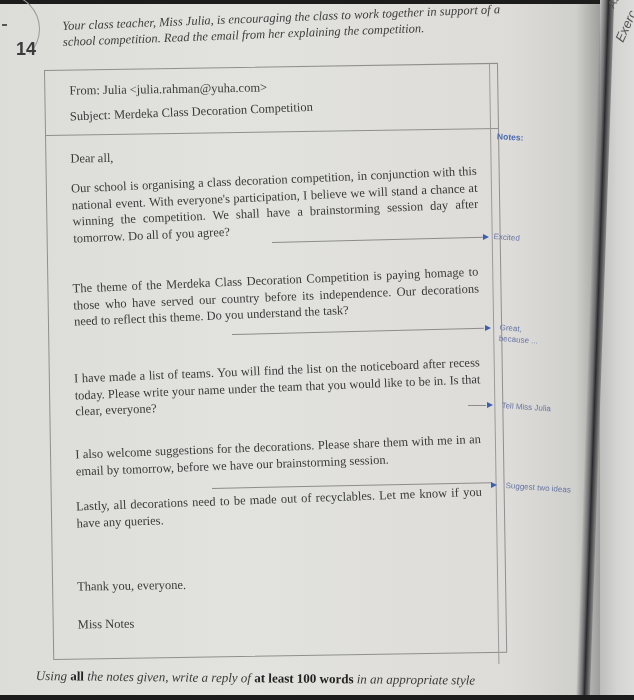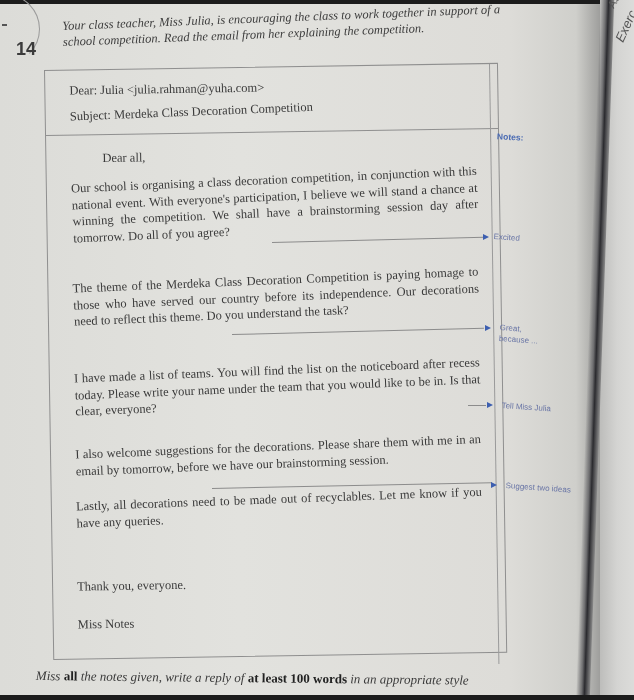--- a/index.html
+++ b/index.html
@@ -110,30 +110,30 @@
   <div class="dash-mark"></div>
   <div class="question-number">14</div>
 
   <div class="intro">
     <span class="line">Your class teacher, Miss Julia, is encouraging the class to work together in support of a</span>
     <span class="line">school competition. Read the email from her explaining the competition.</span>
   </div>
 
   <div class="email-box">
     <div class="email-text" style="top:12px;">
-      <span>Dear:</span>
+      <span>From:</span>
       <span>Julia &lt;julia.rahman@yuha.com&gt;</span>
     </div>
     <div class="email-text" style="top:38px; transform: rotate(-1.4deg); transform-origin:left top;">
       <span>Subject:</span>
       <span>Merdeka Class Decoration Competition</span>
     </div>
     <div class="email-header-sep"></div>
 
-    <div class="email-text" style="top:80px;margin-left:32px;">Dear all,</div>
+    <div class="email-text" style="top:80px;">Dear all,</div>
 
     <div class="email-para" style="top:110px; transform: rotate(-1.6deg); transform-origin:left top;">Our school is organising a class decoration competition, in conjunction with this national event. With everyone's participation, I believe we will stand a chance at winning the competition. We shall have a brainstorming session day after tomorrow. Do all of you agree?</div>
     <div class="email-para" style="top:210px; transform: rotate(-1.5deg); transform-origin:left top;">The theme of the Merdeka Class Decoration Competition is paying homage to those who have served our country before its independence. Our decorations need to reflect this theme. Do you understand the task?</div>
     <div class="email-para" style="top:300px; transform: rotate(-1.4deg); transform-origin:left top;">I have made a list of teams. You will find the list on the noticeboard after recess today. Please write your name under the team that you would like to be in. Is that clear, everyone?</div>
     <div class="email-para" style="top:376px; transform: rotate(-1.3deg); transform-origin:left top;">I also welcome suggestions for the decorations. Please share them with me in an email by tomorrow, before we have our brainstorming session.</div>
     <div class="email-para" style="top:428px; transform: rotate(-1.2deg); transform-origin:left top;">Lastly, all decorations need to be made out of recyclables. Let me know if you have any queries.</div>
 
     <div class="email-text" style="top:508px;">Thank you, everyone.</div>
     <div class="email-text" style="top:546px;">Miss Notes</div>
   </div>
@@ -155,21 +155,21 @@
 
   <div class="connector" style="left:468px; top:401px; width:18px;"></div>
   <div class="arrow-head" style="left:487px; top:398px;"></div>
   <div class="note" style="left:502px; top:396px;">Tell Miss Julia</div>
 
   <div class="connector" style="left:212px; top:484px; width:280px; transform: rotate(-1.2deg);"></div>
   <div class="arrow-head" style="left:491px; top:478px;"></div>
   <div class="note" style="left:506px; top:476px;">Suggest two ideas</div>
 
   <div class="instruction">
-    <span class="it">Miss </span><span class="b">all</span><span class="it"> the notes given, write a reply of </span><span class="b">at least 100 words</span><span class="it"> in an appropriate style</span>
+    <span class="it">Using </span><span class="b">all</span><span class="it"> the notes given, write a reply of </span><span class="b">at least 100 words</span><span class="it"> in an appropriate style</span>
   </div>
 </div>
 
 <div class="next-page"></div>
 <div class="spine"></div>
 <div class="next-page-text">ASK 1: F</div>
 <div class="next-page-text2">Exerc</div>
 
 <div class="bottom-bar"></div>
 

